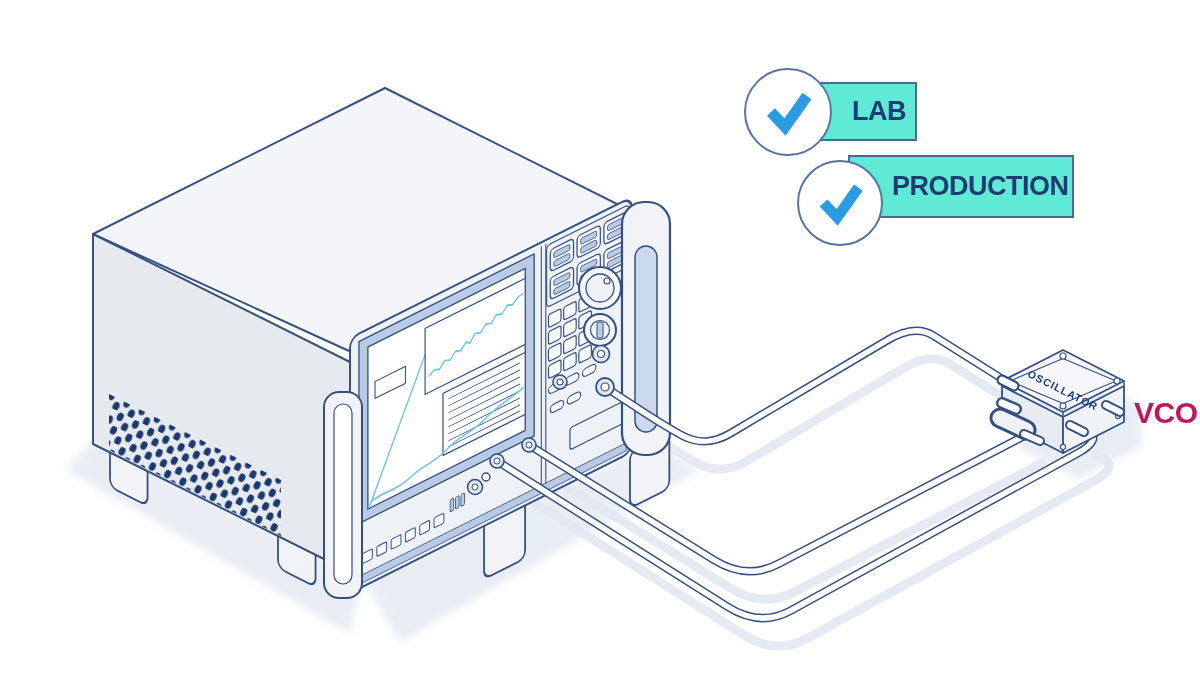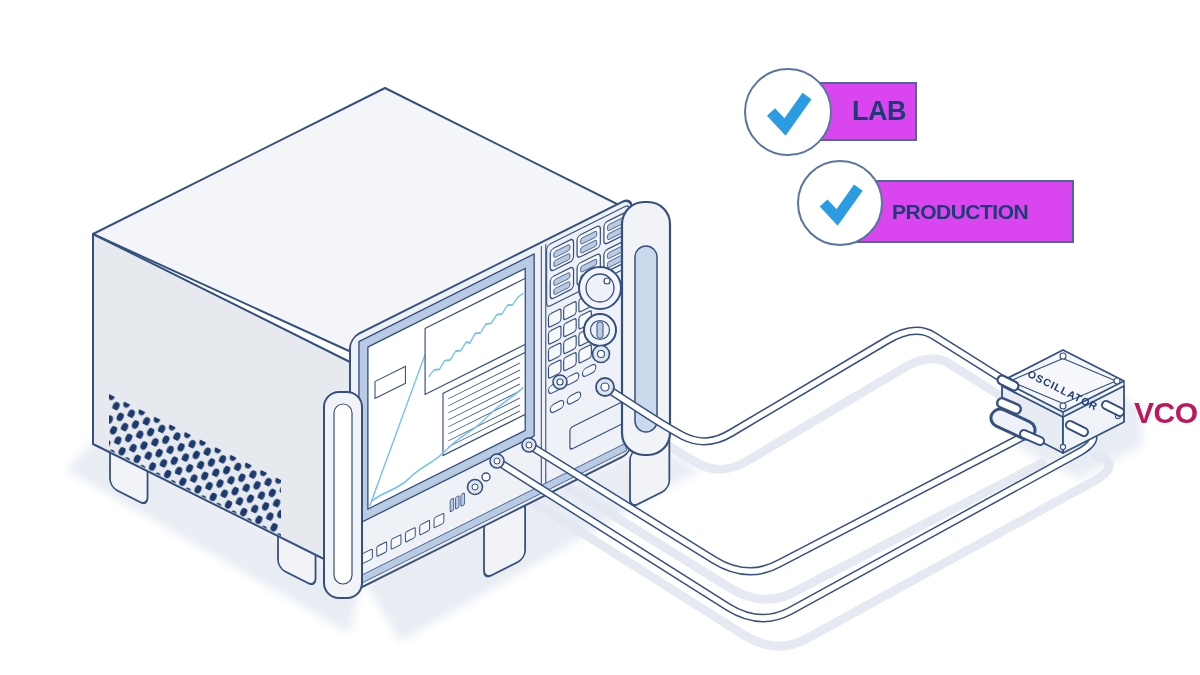--- a/index.html
+++ b/index.html
@@ -6,28 +6,28 @@
   #stage{
     position:relative;width:1200px;height:675px;overflow:hidden;background:#ffffff;
     font-family:"Liberation Sans",sans-serif;
   }
   #scene-svg{position:absolute;left:0;top:0;}
   .badge-circle{
     position:absolute;border-radius:50%;background:#ffffff;border:2px solid #5874a3;
     box-sizing:border-box;display:flex;align-items:center;justify-content:center;z-index:3;
   }
   .badge-tag{
-    position:absolute;background:#d946ef;border:2px solid #4e6896;box-sizing:border-box;
+    position:absolute;background:#5eead4;border:2px solid #4e6896;box-sizing:border-box;
     display:flex;align-items:center;font-weight:bold;color:#1d3c74;z-index:2;
     letter-spacing:-0.5px;
   }
   #lab-circle{left:744px;top:68px;width:88px;height:88px;}
   #lab-tag{left:816px;top:82px;width:101px;height:59px;padding-left:34px;font-size:27px;}
   #prod-circle{left:797px;top:160px;width:86px;height:86px;}
-  #prod-tag{left:848px;top:180px;width:226px;height:63px;padding-left:42px;font-size:21px;}
+  #prod-tag{left:848px;top:155px;width:226px;height:63px;padding-left:42px;font-size:27px;}
   #vco-label{
     position:absolute;left:1134px;top:396px;font-size:30px;font-weight:bold;color:#be185d;
     letter-spacing:-0.5px;z-index:2;
   }
 </style>
 </head>
 <body>
 
 <div id="stage">
 

